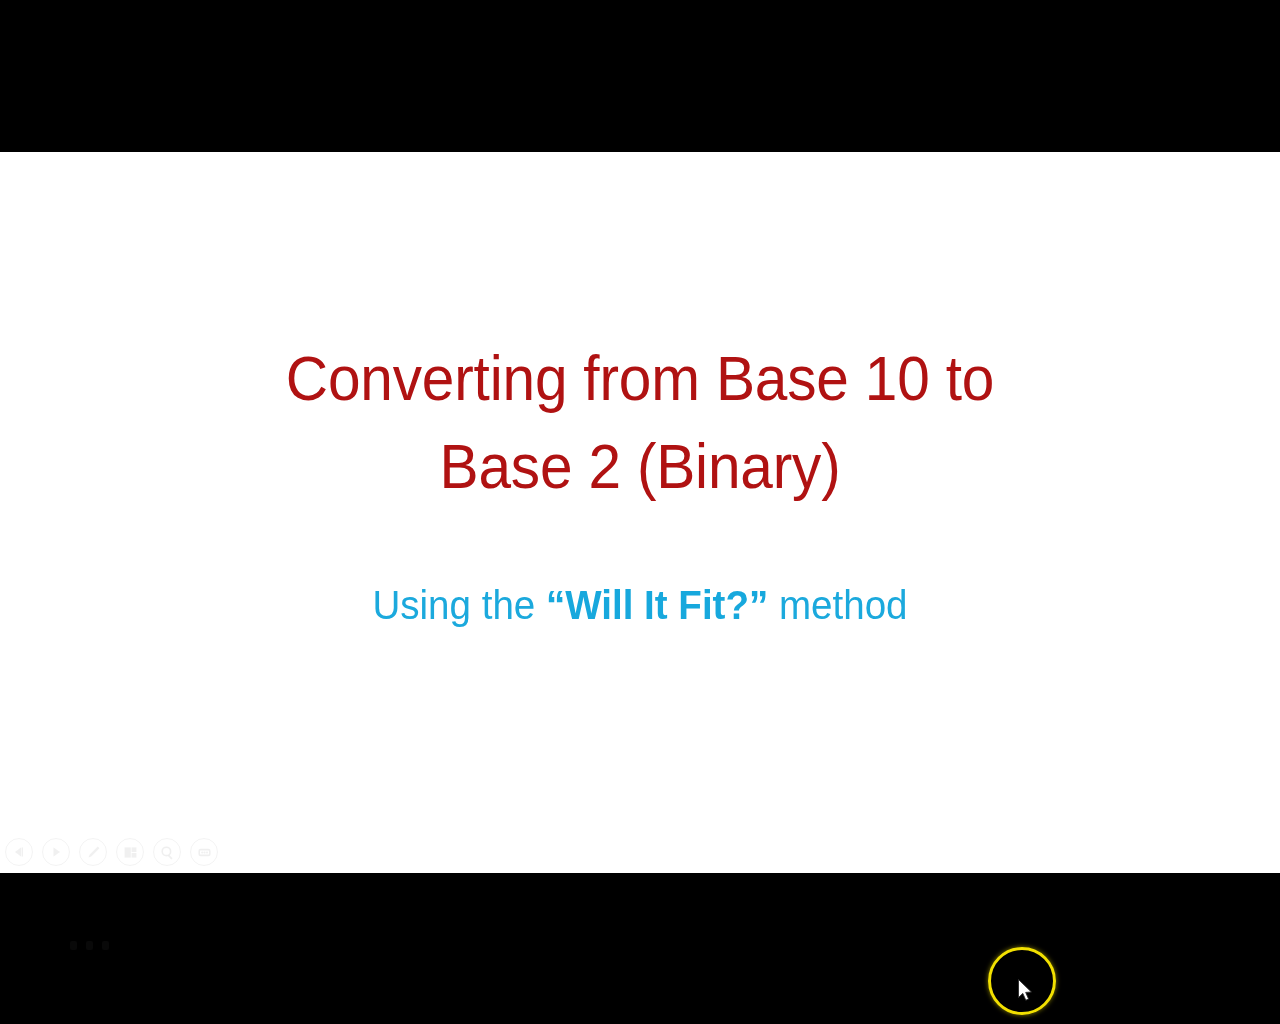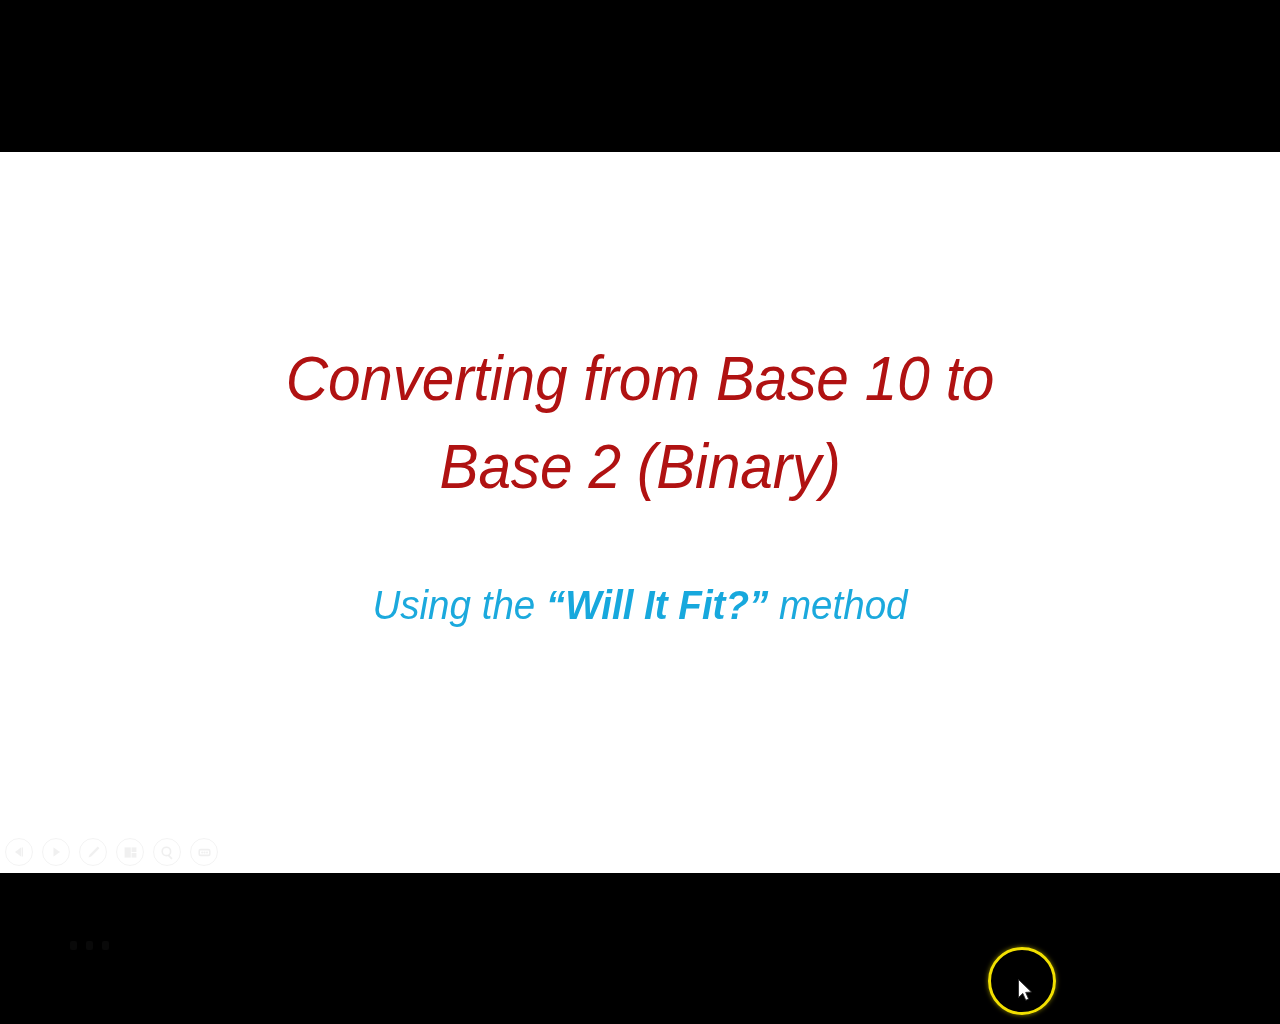--- a/index.html
+++ b/index.html
@@ -34,21 +34,20 @@
 
   
   #slide {
     position: absolute;
     left: 0;
     top: 152px;
     width: 1280px;
     height: 721px;
     background: #ffffff;
     overflow: hidden;
-    font-style: italic;
   }
 
   #slide-title {
     position: absolute;
     left: 140px;
     top: 182px;
     width: 1000px;
     text-align: center;
     color: #b01212;
     font-family: "Liberation Sans", sans-serif;

